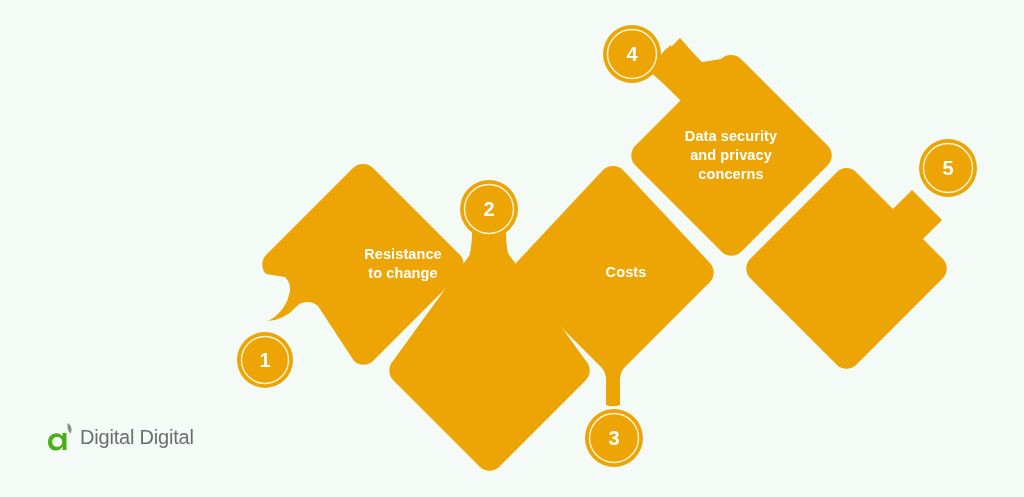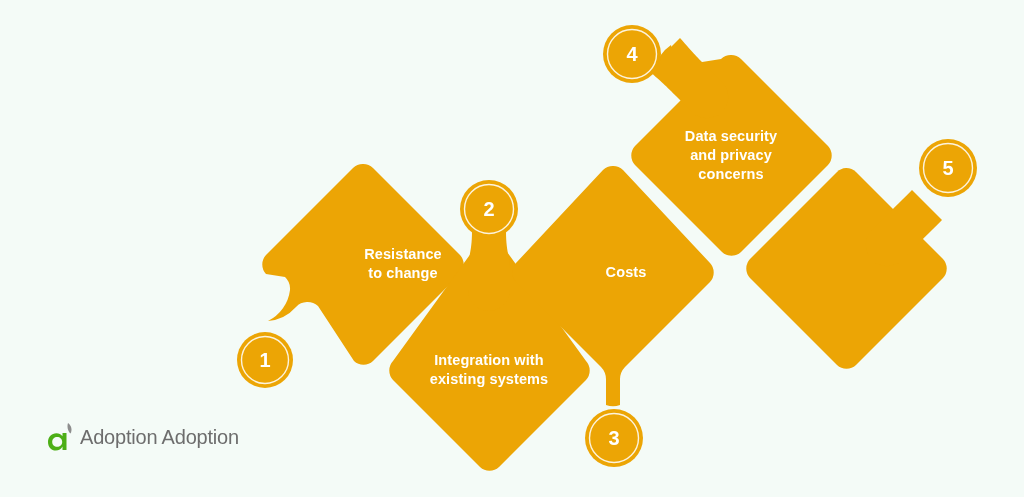--- a/index.html
+++ b/index.html
@@ -184,38 +184,36 @@
         L 918 244 c 8 -8 12 -12 24 -24 Z"></path>
       <circle cx="948" cy="168" r="29" fill="#eca505"></circle>
       <circle cx="948" cy="168" r="24.5" fill="none" stroke="#fdf3dc" stroke-width="1.4"></circle>
     </g>
   </svg>
 
   <div class="node-label" style="left:363px; top:264px;margin-left:40px;">Resistance
 to change</div>
   <div class="node-number" style="left:265px; top:360px;">1</div>
 
-  <div class="node-label" style="left:489px; top:370px;">Integration with
-existing systems</div>
   <div class="node-number" style="left:489px; top:209px;">2</div>
 
   <div class="node-label" style="left:613px; top:272px;margin-left:13px;">Costs</div>
   <div class="node-number" style="left:614px; top:438px;">3</div>
 
   <div class="node-label" style="left:731px; top:155px;">Data security
 and privacy
 concerns</div>
   <div class="node-number" style="left:632px; top:54px;">4</div>
 
   <div class="node-number" style="left:948px; top:168px;">5</div>
 
   <div id="logo">
     <span class="logo-mark">
       <svg viewBox="0 0 26 30" width="26" height="30" xmlns="http://www.w3.org/2000/svg">
         <path d="M20 1 C23.5 3.5 24.5 8 22.5 11.5 C20 9.5 18.7 5 20 1 Z" fill="#8d8d8d"></path>
         <path d="M18.5 11 L18.5 28 L14.5 28 L14.5 24.5 C13.2 27 10.8 28.6 7.8 28.6 C3.4 28.6 0 25 0 20 C0 15 3.6 11.2 8.4 11.2 C10.9 11.2 13.1 12.3 14.5 14.2 L14.5 11 Z
                  M 9.2 15.1 C6.3 15.1 4.2 17.2 4.2 20 C4.2 22.8 6.3 24.8 9.2 24.8 C12 24.8 14.2 22.8 14.2 20 C14.2 17.2 12 15.1 9.2 15.1 Z" fill="#4caf16"></path>
       </svg>
     </span>
-    <span class="logo-text">Adoption Adoption</span>
+    <span class="logo-text">Digital Digital</span>
   </div>
 
 </div>
 
 </body></html>

